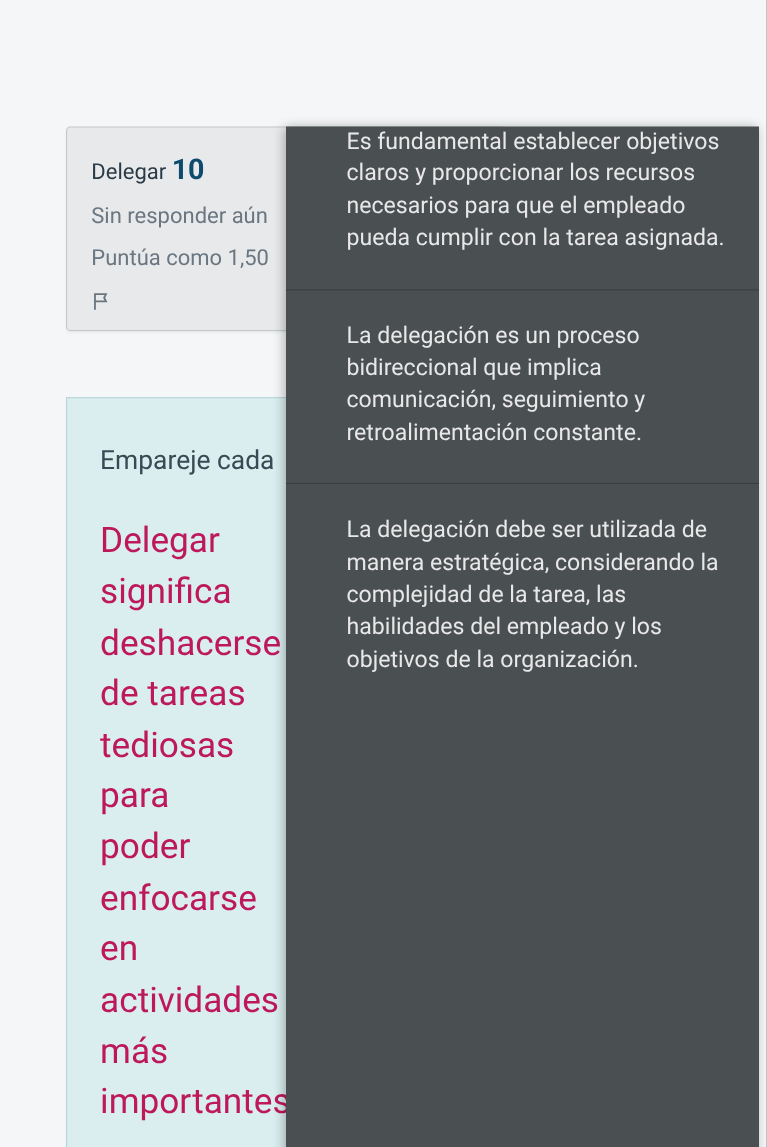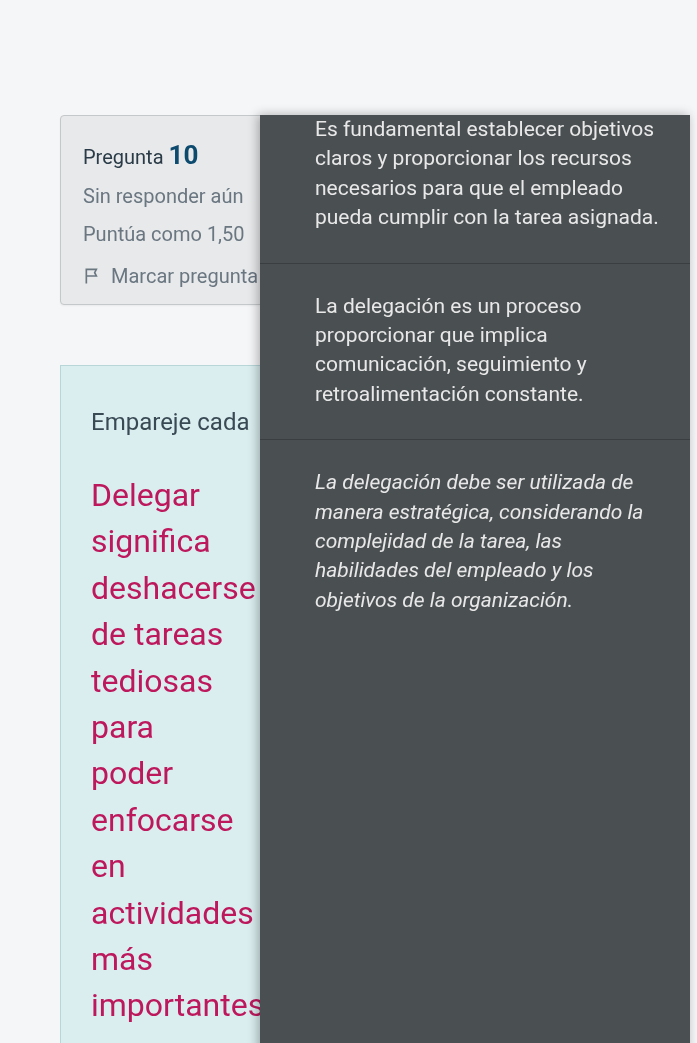--- a/index.html
+++ b/index.html
@@ -102,47 +102,45 @@
       font-size: 21px;
       line-height: 1.4;
       border-bottom: 1px solid #3a3e40;
       cursor: pointer;
     }
     .overlay-item:first-child {
       padding-top: 0;
     }
     .overlay-item:last-child {
       border-bottom: none;
-      font-style: italic;
     }
   </style>
 </head>
 <body>
 
 <div class="page-container">
   <div class="question-header">
     <div class="question-title">
-      <span>Pregunta</span>
+      <span>Delegar</span>
       <span class="question-number">10</span>
     </div>
     <div class="question-status">Sin responder aún</div>
     <div class="question-score">Puntúa como 1,50</div>
     <div class="flag-link">
       <span class="flag-icon">
         <svg viewBox="0 0 24 24" fill="none" stroke="#6a7680" stroke-width="2">
           <path d="M4 21V4h12l-2 4 2 4H4"></path>
         </svg>
       </span>
-      <span>Marcar pregunta</span>
     </div>
   </div>
 
   <div class="question-body">
     <div class="prompt-heading">Empareje cada</div>
     <div class="statement">Delegar significa deshacerse de tareas tediosas para poder enfocarse en actividades más importantes.</div>
   </div>
 
   <div class="overlay">
     <div class="overlay-item">Es fundamental establecer objetivos claros y proporcionar los recursos necesarios para que el empleado pueda cumplir con la tarea asignada.</div>
-    <div class="overlay-item">La delegación es un proceso proporcionar que implica comunicación, seguimiento y retroalimentación constante.</div>
+    <div class="overlay-item">La delegación es un proceso bidireccional que implica comunicación, seguimiento y retroalimentación constante.</div>
     <div class="overlay-item">La delegación debe ser utilizada de manera estratégica, considerando la complejidad de la tarea, las habilidades del empleado y los objetivos de la organización.</div>
   </div>
 </div>
 
 </body></html>

